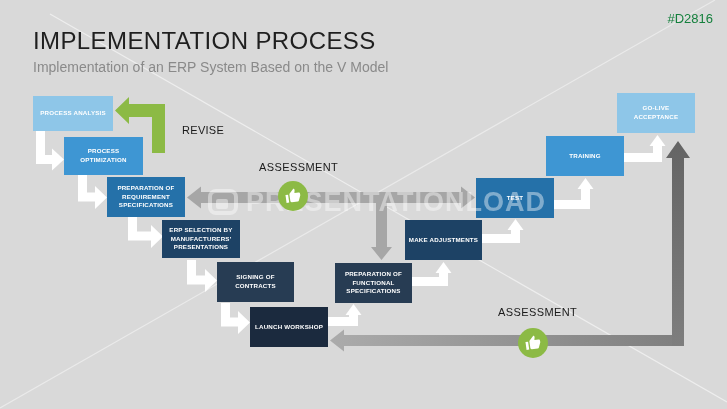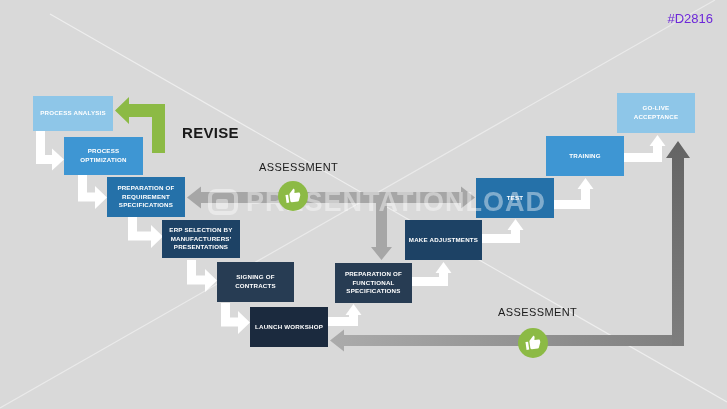--- a/index.html
+++ b/index.html
@@ -4,41 +4,41 @@
 <style>
   html,body{margin:0;padding:0;}
   .slide{
     position:relative;width:727px;height:409px;overflow:hidden;
     background:#d9d9d9;font-family:"Liberation Sans",sans-serif;
   }
   .layer{position:absolute;left:0;top:0;width:727px;height:409px;}
   
   .title{position:absolute;left:33px;top:27px;font-size:24px;color:#1f1f1f;letter-spacing:.4px;white-space:nowrap;}
   .subtitle{position:absolute;left:33px;top:59px;font-size:14px;color:#8a8a8a;white-space:nowrap;}
-  .tag{position:absolute;right:14px;top:11px;font-size:13px;color:#6d28d9;}
+  .tag{position:absolute;right:14px;top:11px;font-size:13px;color:#15803d;}
   
   .box{
     position:absolute;display:flex;align-items:center;justify-content:center;
     text-align:center;color:#ffffff;font-weight:bold;font-size:6.2px;
     letter-spacing:.2px;line-height:1.45;padding:2px 3px;box-sizing:border-box;
     text-transform:uppercase;z-index:3;
   }
   .b0{left:33px;top:96px;width:80px;height:35px;background:#8ec6e8;}
   .b1{left:64px;top:137px;width:79px;height:38px;background:#3e96d3;}
   .b2{left:107px;top:177px;width:78px;height:40px;background:#2571a9;}
   .b3{left:162px;top:220px;width:78px;height:38px;background:#1d4265;}
   .b4{left:217px;top:262px;width:77px;height:40px;background:#273c53;}
   .b5{left:250px;top:307px;width:78px;height:40px;background:#1b2a3e;}
   .b6{left:335px;top:263px;width:77px;height:40px;background:#273c53;}
   .b7{left:405px;top:220px;width:77px;height:40px;background:#1d4265;}
   .b8{left:476px;top:178px;width:78px;height:40px;background:#2571a9;}
   .b9{left:546px;top:136px;width:78px;height:40px;background:#3e96d3;}
   .b10{left:617px;top:93px;width:78px;height:40px;background:#8ec6e8;}
   
-  .revise{position:absolute;left:182px;top:124px;font-size:15px;font-weight:bold;color:#1a1a1a;letter-spacing:.3px;z-index:4;}
+  .revise{position:absolute;left:182px;top:124px;font-size:11px;font-weight:normal;color:#1a1a1a;letter-spacing:.3px;z-index:4;}
   .assessment{position:absolute;font-size:11px;font-weight:normal;color:#1a1a1a;letter-spacing:.4px;z-index:4;}
   .a-top{left:259px;top:161px;}
   .a-bottom{left:498px;top:306px;}
   
   .thumb-circle{
     position:absolute;width:30px;height:30px;border-radius:50%;
     background:#8cba45;display:flex;align-items:center;justify-content:center;z-index:10;
   }
   .tc-top{left:278px;top:181px;}
   .tc-bottom{left:518px;top:328px;}
@@ -90,20 +90,22 @@
     <polygon fill="#8cba45" points="115,110.5 129,97 129,104 165,104 165,153 152,153 152,117 129,117 129,124"></polygon>
 
     <polygon fill="#a6a6a6" points="187,197.5 201,186.5 201,192 461,192 461,186.5 475,197.5 461,208.5 461,203 201,203 201,208.5"></polygon>
 
     <polygon fill="#a6a6a6" points="376,203 387,203 387,247 392,247 381.5,260 371,247 376,247"></polygon>
 
     <polygon fill="url(#gradH)" points="330,340.5 344,329.5 344,335 684,335 684,346 344,346 344,351.5"></polygon>
     <polygon fill="url(#gradV)" points="666,158 678,141 690,158 684,158 684,346 672,346 672,158"></polygon>
   </svg>
 
+  <div class="title">IMPLEMENTATION PROCESS</div>
+  <div class="subtitle">Implementation of an ERP System Based on the V Model</div>
   <div class="tag">#D2816</div>
 
   <div class="revise">REVISE</div>
   <div class="assessment a-top">ASSESSMENT</div>
   <div class="assessment a-bottom">ASSESSMENT</div>
 
   <div class="box b0">PROCESS ANALYSIS</div>
   <div class="box b1">PROCESS OPTIMIZATION</div>
   <div class="box b2">PREPARATION OF REQUIREMENT SPECIFICATIONS</div>
   <div class="box b3">ERP SELECTION BY MANUFACTURERS' PRESENTATIONS</div>

